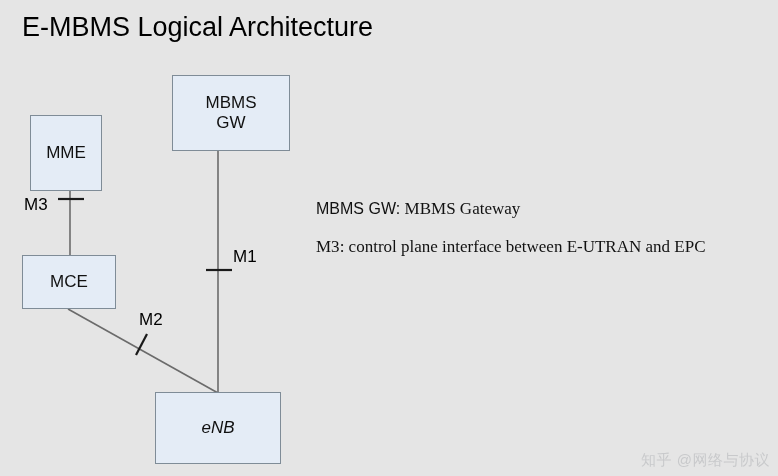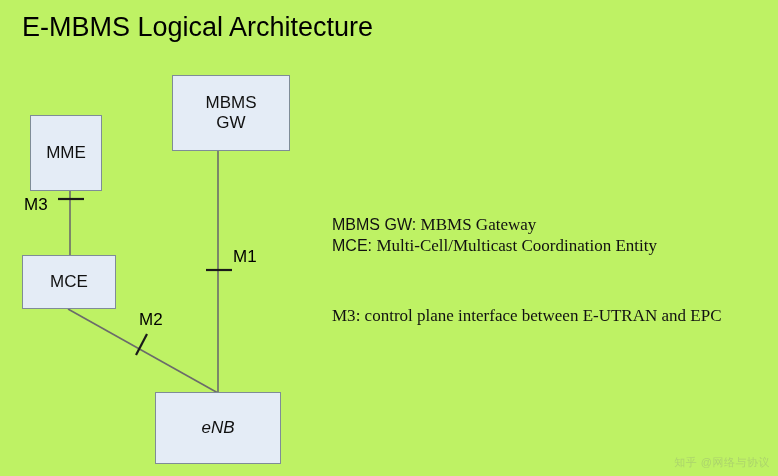--- a/index.html
+++ b/index.html
@@ -9,21 +9,21 @@
     background: #ffffff;
   }
   body {
     font-family: "Liberation Sans", sans-serif;
     color: #000000;
   }
   #canvas {
     position: relative;
     width: 778px;
     height: 476px;
-    background: #bef264;
+    background: #e5e5e5;
     overflow: hidden;
   }
 
   
   #page-title {
     position: absolute;
     left: 22px;
     top: 12px;
     font-family: "Liberation Sans", sans-serif;
     font-size: 27px;
@@ -79,41 +79,41 @@
   #label-m1 { left: 233px; top: 247px; }
   #label-m2 { left: 139px; top: 310px; }
 
   
   #legend {
     position: absolute;
     left: 316px;
     top: 198px;
     z-index: 4;
   }
-  .legend-block { margin: 16px; padding: 0; }
+  .legend-block { margin: 0; padding: 0; }
   .legend-gap { height: 17px; }
   .legend-line {
     font-family: "Liberation Serif", serif;
     font-size: 17px;
     line-height: 21px;
     color: #111111;
     white-space: nowrap;
   }
   .legend-line .abbr-sans {
     font-family: "Liberation Sans", sans-serif;
     font-size: 16px;
   }
 
   
   #watermark {
     position: absolute;
     right: 8px;
     bottom: 6px;
     font-family: "Liberation Sans", sans-serif;
-    font-size: 11px;
+    font-size: 15px;
     color: rgba(120, 124, 130, 0.26);
     white-space: nowrap;
     letter-spacing: 0.5px;
     z-index: 5;
     user-select: none;
   }
 </style>
 </head>
 <body>
 
@@ -152,21 +152,20 @@
 
   <div class="link-label" id="label-m3">M3</div>
   <div class="link-label" id="label-m1">M1</div>
   <div class="link-label" id="label-m2">M2</div>
 
   <div id="legend">
 
     <div class="legend-block">
       <div class="legend-line"><span class="abbr-sans">MBMS GW</span><span class="abbr-sans">: </span><span>MBMS Gateway</span></div>
 
-      <div class="legend-line"><span class="abbr-sans">MCE</span><span class="abbr-sans">: </span><span>Multi-Cell/Multicast Coordination Entity</span></div>
     </div>
 
     <div class="legend-gap"></div>
 
     <div class="legend-block">
 
 
       <div class="legend-line"><span>M3</span><span>: </span><span>control plane interface between E-UTRAN and EPC</span></div>
     </div>
 

